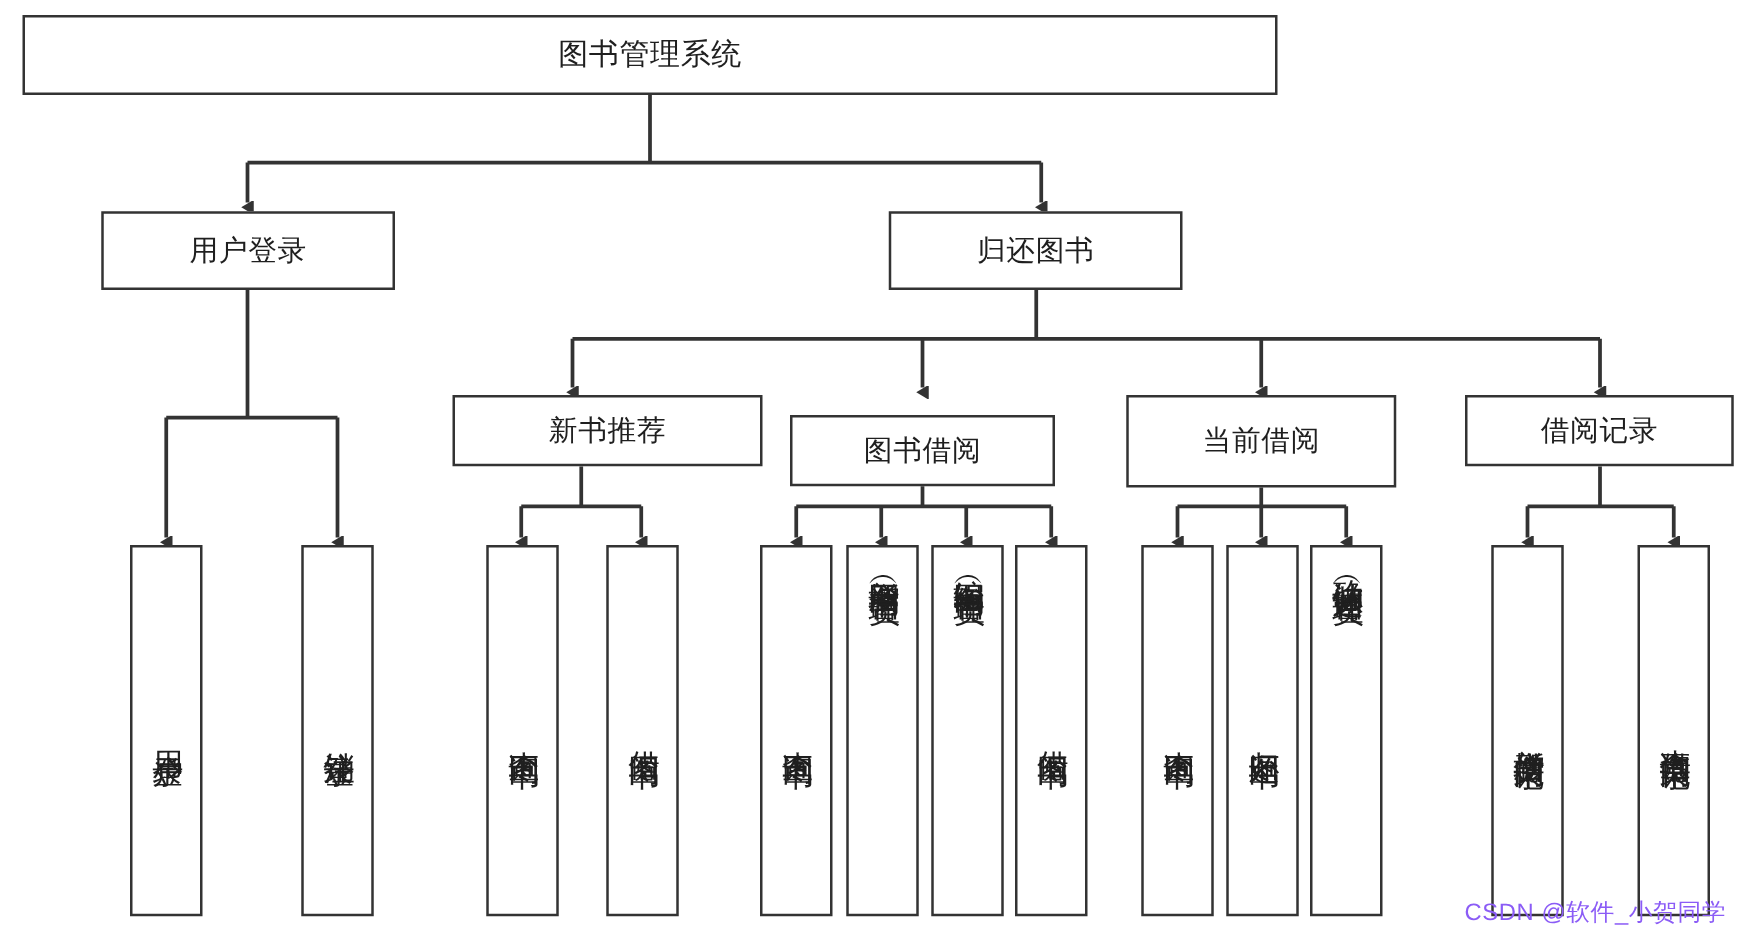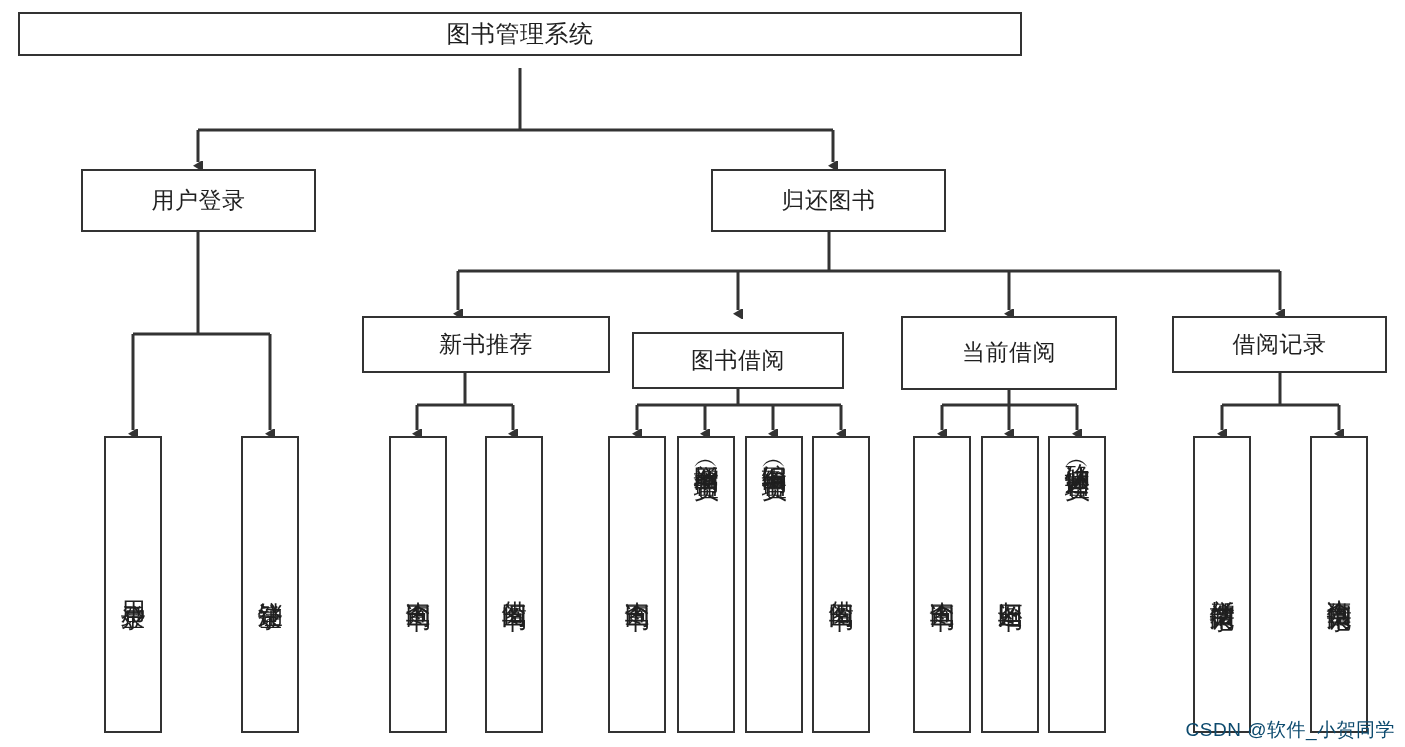--- a/index.html
+++ b/index.html
@@ -58,24 +58,24 @@
   
   #wires{
     position:absolute;
     left:0;top:0;
     width:1405px;height:747px;
     pointer-events:none;
   }
   
   #watermark{
     position:absolute;
-    right:10px;
+    right:24px;
     bottom:4px;
     font-size:19px;
-    color:#0c4a6e;
+    color:#8b5cf6;
     white-space:nowrap;
     letter-spacing:0.5px;
     text-align:right;
   }
 </style>
 </head>
 <body>
 
 <div id="canvas">
 
@@ -123,21 +123,21 @@
       <path d="M1009,405 L1009,430" marker-end="url(#arrow)"></path>
       <path d="M1077,405 L1077,430" marker-end="url(#arrow)"></path>
 
       <path d="M1280,373 L1280,405"></path>
       <path d="M1222,405 L1339,405"></path>
       <path d="M1222,405 L1222,430" marker-end="url(#arrow)"></path>
       <path d="M1339,405 L1339,430" marker-end="url(#arrow)"></path>
     </g>
   </svg>
 
-  <div class="node h" id="node-root" style="left:18px; top:12px; width:1004px; height:44px;">
+  <div class="node h" id="node-root" style="left:18px; top:12px; width:1004px; height:64px;">
     <span class="label">图书管理系统</span>
   </div>
 
   <div class="node h" style="left:81px; top:169px; width:235px; height:63px;">
     <span class="label">用户登录</span>
   </div>
 
   <div class="node h" style="left:711px; top:169px; width:235px; height:63px;">
     <span class="label">归还图书</span>
   </div>

